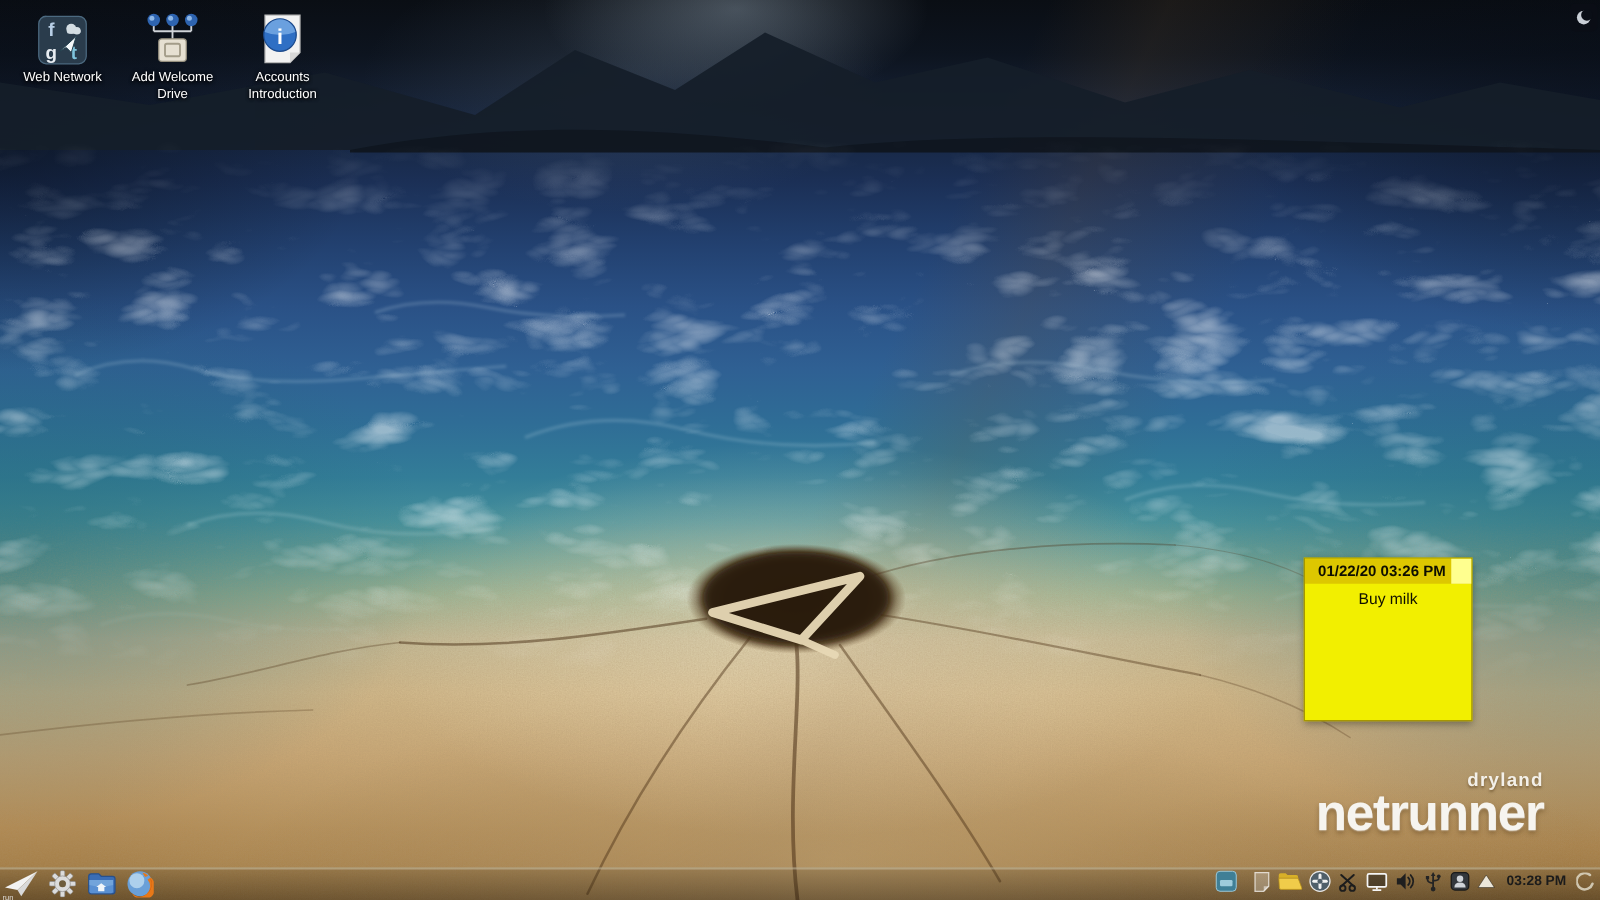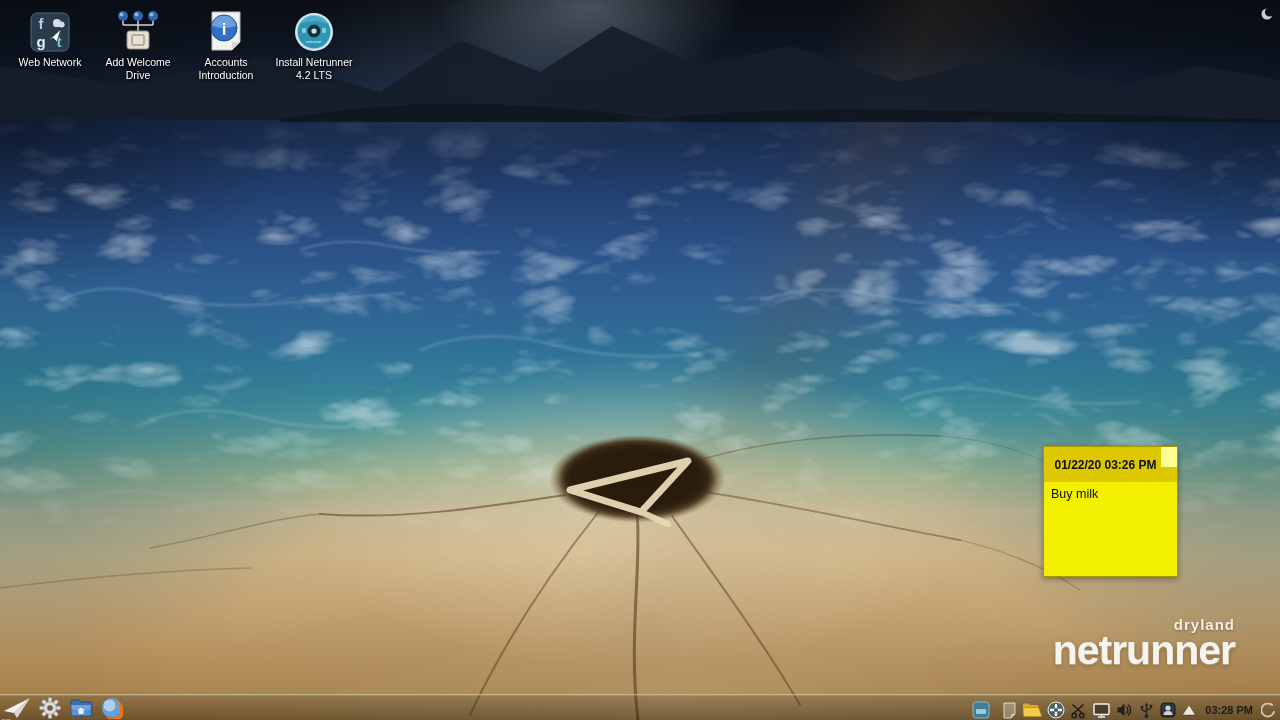--- a/index.html
+++ b/index.html
@@ -38,31 +38,31 @@
   .icon-row{position:absolute;left:6px;top:10px;display:flex;}
   .dicon{width:88px;display:flex;flex-direction:column;align-items:center;cursor:default;}
   .dicon .art{height:42px;display:flex;align-items:flex-end;justify-content:center;}
   .dicon .lbl{margin-top:4px;font-size:10.5px;line-height:1.2;color:#fff;text-align:center;
     max-width:86px;text-shadow:0 1px 3px #000,0 0 3px rgba(0,0,0,0.9);}
 
   
   .note{position:absolute;left:1043px;top:446px;width:135px;height:131px;
     background:#f2ef00;border:1px solid rgba(140,120,0,0.75);
     box-shadow:0 2px 6px rgba(0,0,0,0.35);}
-  .note-header{position:relative;height:35px;background:#ddc700;display:flex;align-items:center;}
+  .note-header{position:relative;height:20px;background:#ddc700;display:flex;align-items:center;}
   .note-header .nh-light{position:absolute;right:0;top:0;width:16px;height:20px;background:#ffff8f;}
   .note-title{flex:1;text-align:center;font-size:12px;font-weight:bold;color:#0e0e00;padding-right:10px;}
-  .note-body{padding:5px 7px;font-size:12.5px;color:#101000;}
+  .note-body{padding:5px 7px;font-size:12.5px;color:#101000;text-align:center;}
 
   
   .panel{position:absolute;left:0;right:0;bottom:0;height:26px;
     background:linear-gradient(180deg,rgba(70,58,34,0.20),rgba(25,18,8,0.38));
     border-top:1px solid rgba(255,248,215,0.55);
     box-shadow:inset 0 1px 0 rgba(255,255,255,0.15);
-    display:flex;align-items:flex-end;gap:24px;}
+    display:flex;align-items:flex-start;gap:24px;}
   .launchers{display:flex;align-items:center;gap:8px;padding-left:3px;}
   .launcher{height:24px;display:flex;align-items:center;cursor:pointer;position:relative;}
   .run-label{position:absolute;left:-1px;bottom:-3px;font-size:6px;color:#eee;opacity:0.85;}
   .spacer{flex:1;}
   .tray{display:flex;align-items:center;gap:5px;padding-right:4px;}
   .tray .ti{height:20px;display:flex;align-items:center;cursor:pointer;}
   .clock{font-size:11px;font-weight:bold;color:#1b1b1b;margin:0 3px;white-space:nowrap;cursor:pointer;}
 
   
   .cashew{position:absolute;right:2px;top:3px;width:22px;height:22px;border-radius:4px;
@@ -216,36 +216,20 @@
           <path d="M6,2 h28 v30 l-8,8 h-20 Z" fill="#f2f2f2" stroke="#b9b9b9"></path>
           <path d="M34,32 l-8,8 v-8 Z" fill="#d8d8d8"></path>
           <circle cx="18" cy="18" r="13" fill="#2f6fc4" stroke="#1c4a8c"></circle>
           <path d="M18,5.5 a12.5,12.5 0 0 1 12.3,10 q-12.3,5 -24.6,0 a12.5,12.5 0 0 1 12.3,-10" fill="#7fb0e8" opacity="0.75"></path>
           <text x="18" y="25" font-size="17" font-weight="bold" font-family="Liberation Serif,serif" fill="#fff" text-anchor="middle">i</text>
         </svg>
       </div>
       <div class="lbl">Accounts Introduction</div>
     </div>
 
-    <div class="dicon">
-      <div class="art">
-        <svg width="40" height="40" viewBox="0 0 40 40">
-          <circle cx="20" cy="20" r="19" fill="#d9e8ee"></circle>
-          <circle cx="20" cy="20" r="17" fill="#2e95b5"></circle>
-          <circle cx="20" cy="20" r="17" fill="none" stroke="#bfe2ec" stroke-width="1.5" opacity="0.8"></circle>
-          <path d="M5,12 a17,17 0 0 1 30,0 q-15,-6 -30,0" fill="#6cc0d6" opacity="0.5"></path>
-          <circle cx="20" cy="19" r="6.5" fill="#12303e"></circle>
-          <circle cx="20" cy="19" r="2.6" fill="#cfe4ea"></circle>
-          <rect x="8" y="16" width="4" height="5" rx="0.8" fill="#9fd2e2" opacity="0.8"></rect>
-          <rect x="28" y="16" width="4" height="5" rx="0.8" fill="#9fd2e2" opacity="0.8"></rect>
-          <text x="20" y="31" font-size="3.6" fill="#eaf6fa" text-anchor="middle">netrunner</text>
-        </svg>
-      </div>
-      <div class="lbl">Install Netrunner 4.2 LTS</div>
-    </div>
   </div>
 
   <div class="note">
     <div class="note-header">
       <span class="nh-light"></span>
       <span class="note-title">01/22/20 03:26 PM</span>
     </div>
     <div class="note-body">Buy milk</div>
   </div>
 

